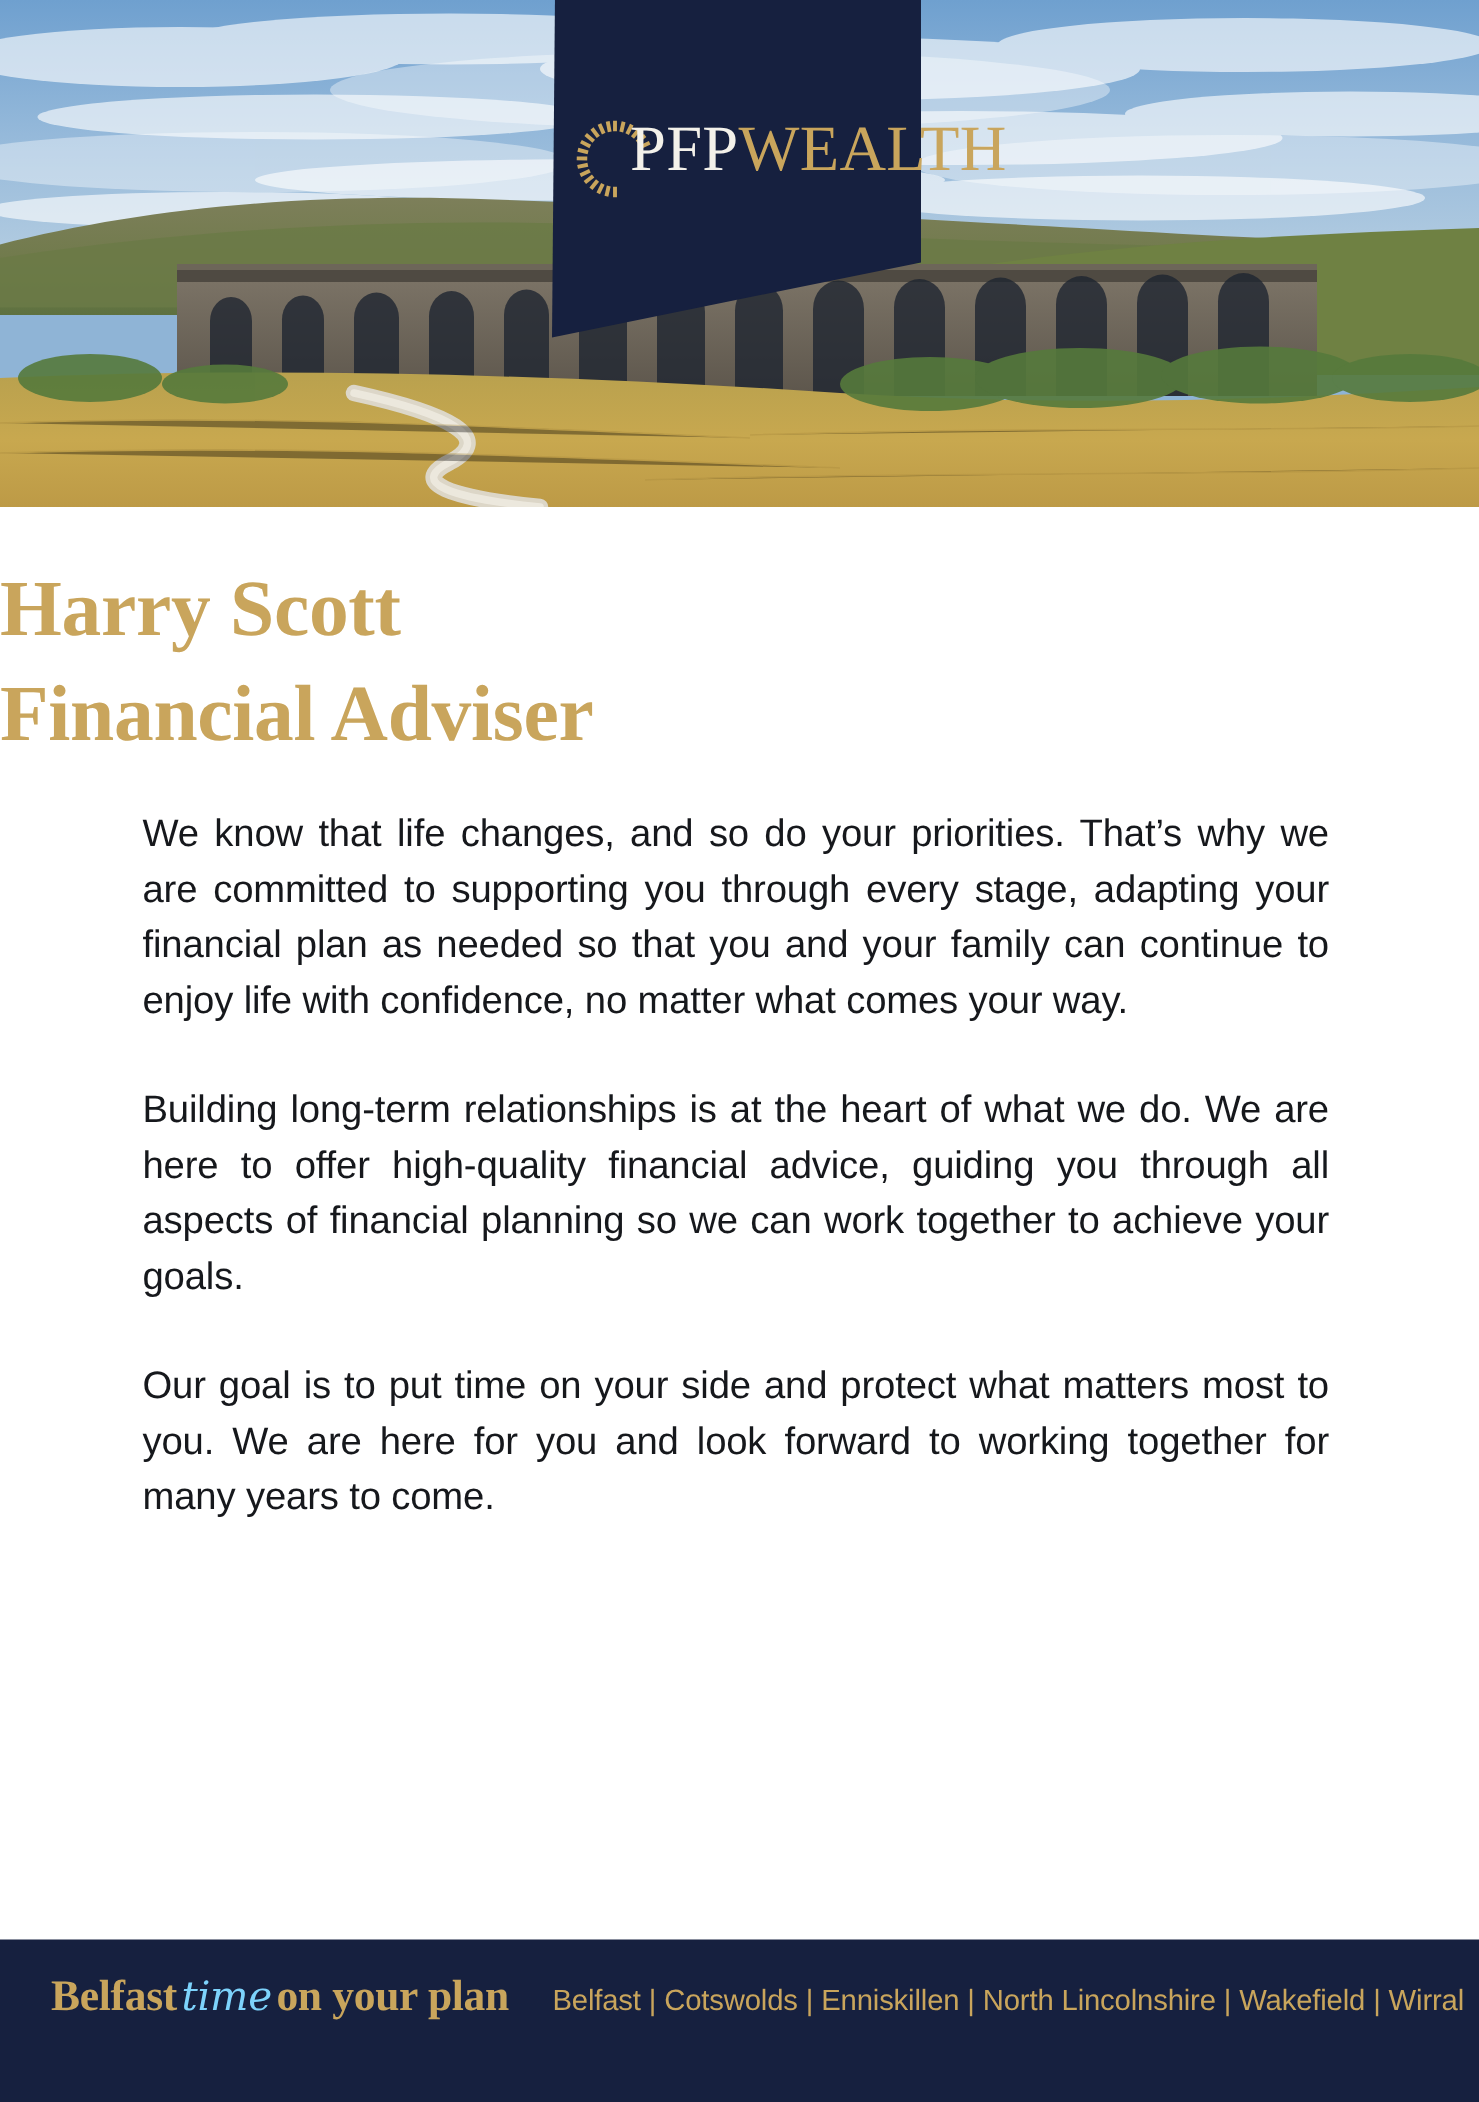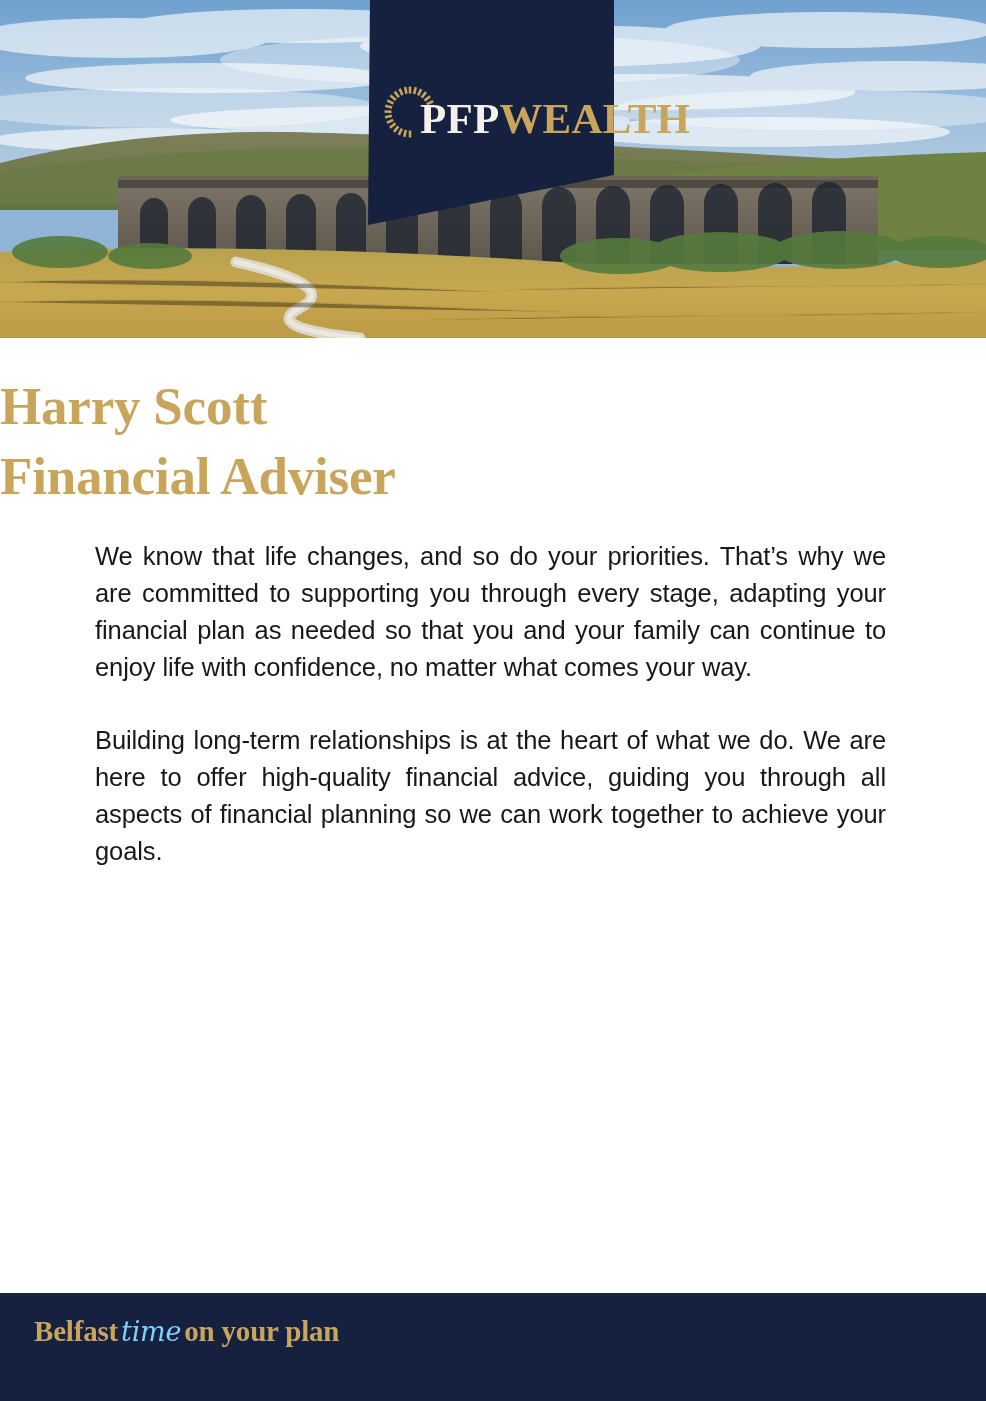--- a/index.html
+++ b/index.html
@@ -44,24 +44,23 @@
     clip-path: polygon(0.8% 0%, 100% 0%, 100% 75.4%, 0% 97.0%);
     z-index: 5;
   }
 
   .logo-lockup {
     position: absolute;
     top: 78px;
     left: 382px;
     z-index: 6;
     display: flex;
-    align-items: flex-end;
+    align-items: flex-start;
     height: 62px;
     white-space: nowrap;
-    font-weight: bold;
   }
   .logo-emblem {
     position: relative;
     width: 56px;
     height: 56px;
     flex: 0 0 56px;
     margin-right: -18px;
   }
   .logo-emblem svg { display: block; width: 56px; height: 56px; }
 
@@ -281,21 +280,23 @@
   </div>
 
   <div class="heading">
     <span class="heading-line">Harry Scott</span>
     <span class="heading-line">Financial Adviser</span>
   </div>
 
   <div class="body-copy">
     <p>We know that life changes, and so do your priorities. That’s why we are committed to supporting you through every stage, adapting your financial plan as needed so that you and your family can continue to enjoy life with confidence, no matter what comes your way.</p>
     <p>Building long-term relationships is at the heart of what we do. We are here to offer high-quality financial advice, guiding you through all aspects of financial planning so we can work together to achieve your goals.</p>
+    <p>Our goal is to put time on your side and protect what matters most to you. We are here for you and look forward to working together for many years to come.</p>
   </div>
 
   <div class="footer">
     <div class="footer-inner">
       <div class="tagline"><span>Belfast</span><span class="tagline-script">time</span><span>on your plan</span></div>
+      <div class="locations">Belfast | Cotswolds | Enniskillen | North Lincolnshire | Wakefield | Wirral</div>
     </div>
   </div>
 
 </div>
 
 </body></html>

